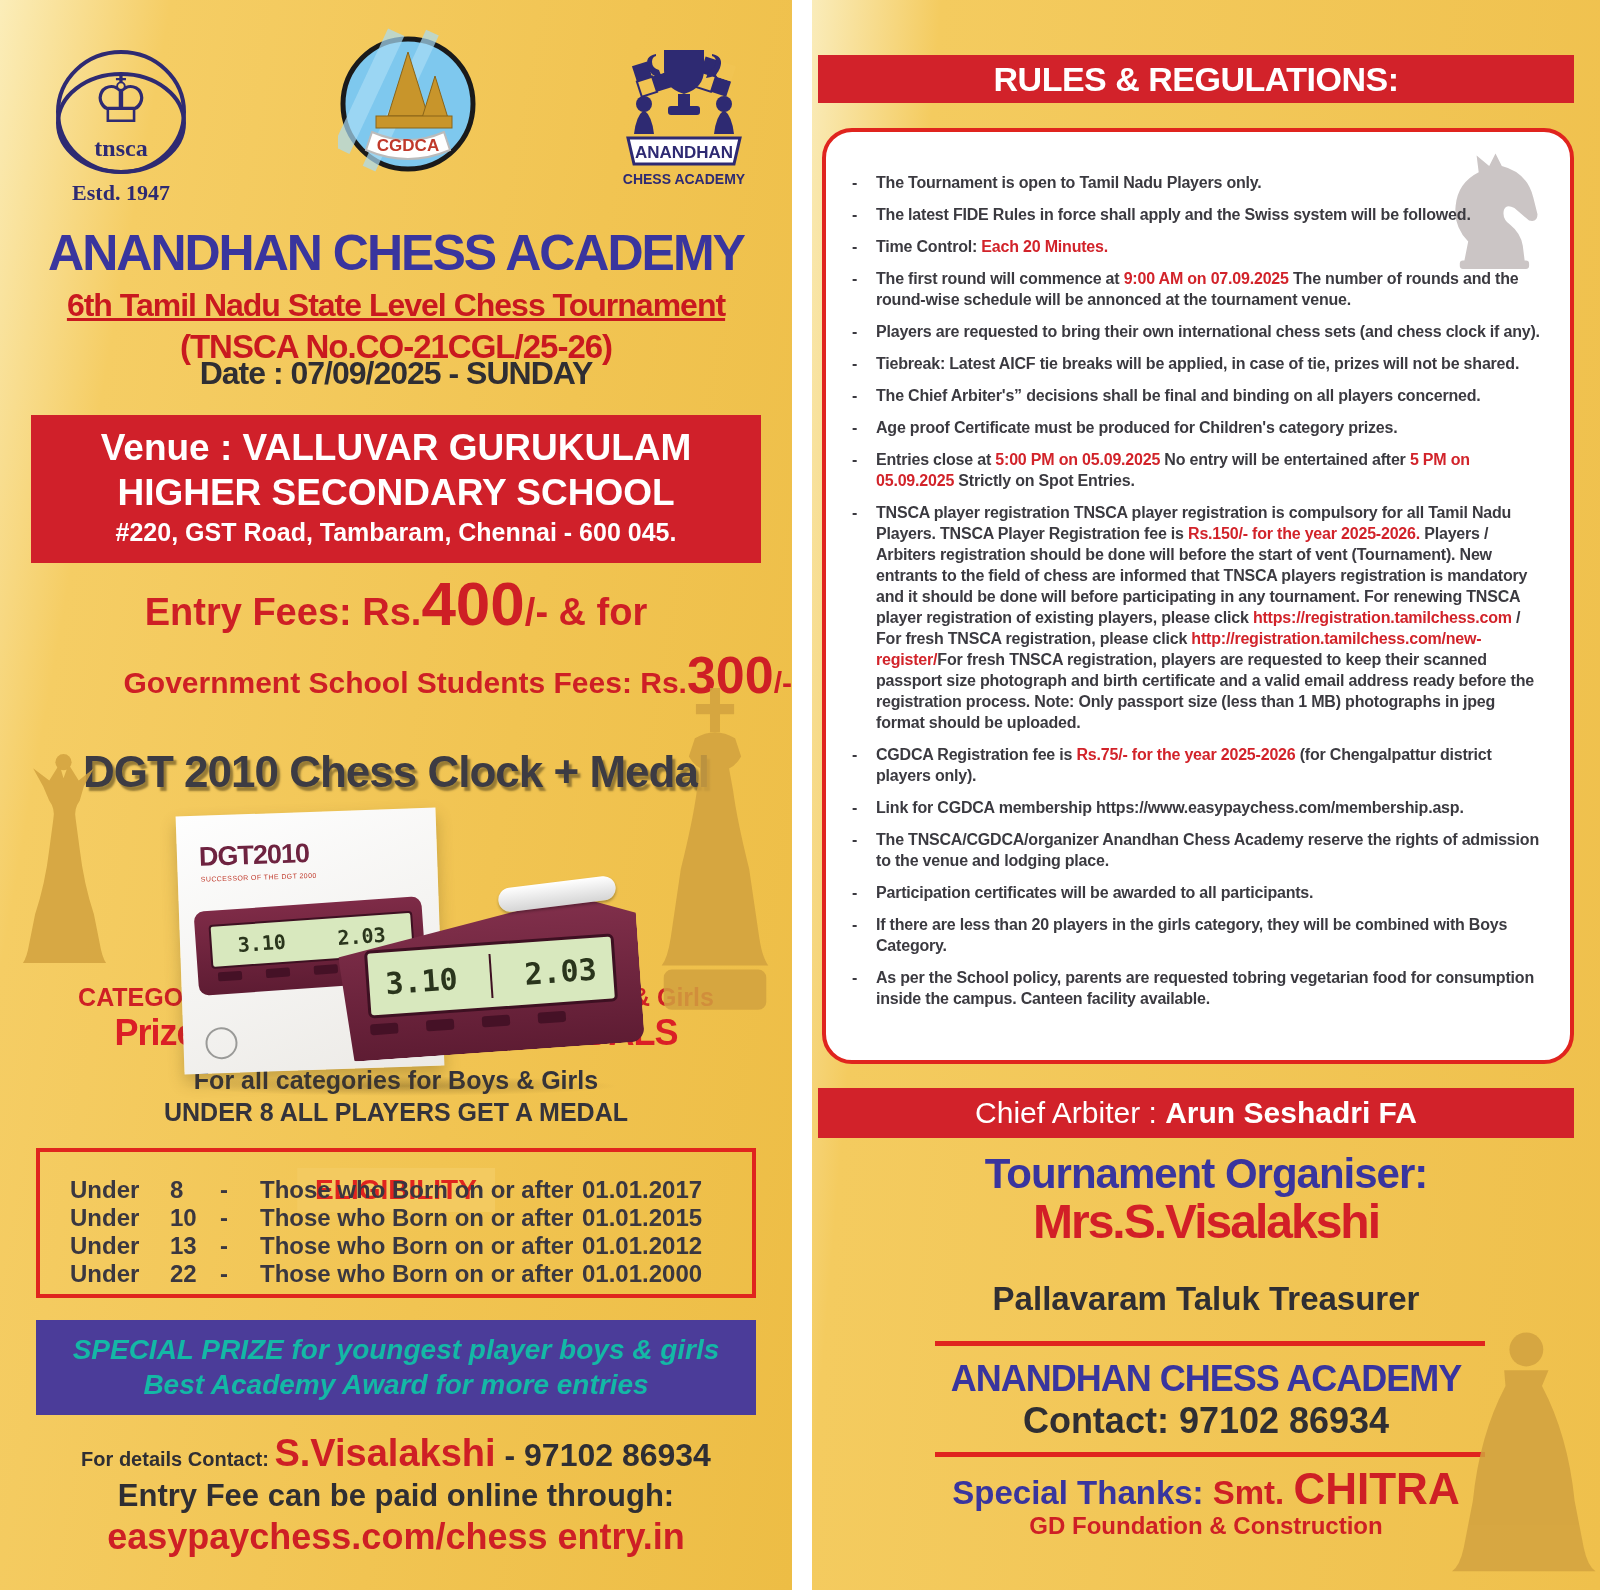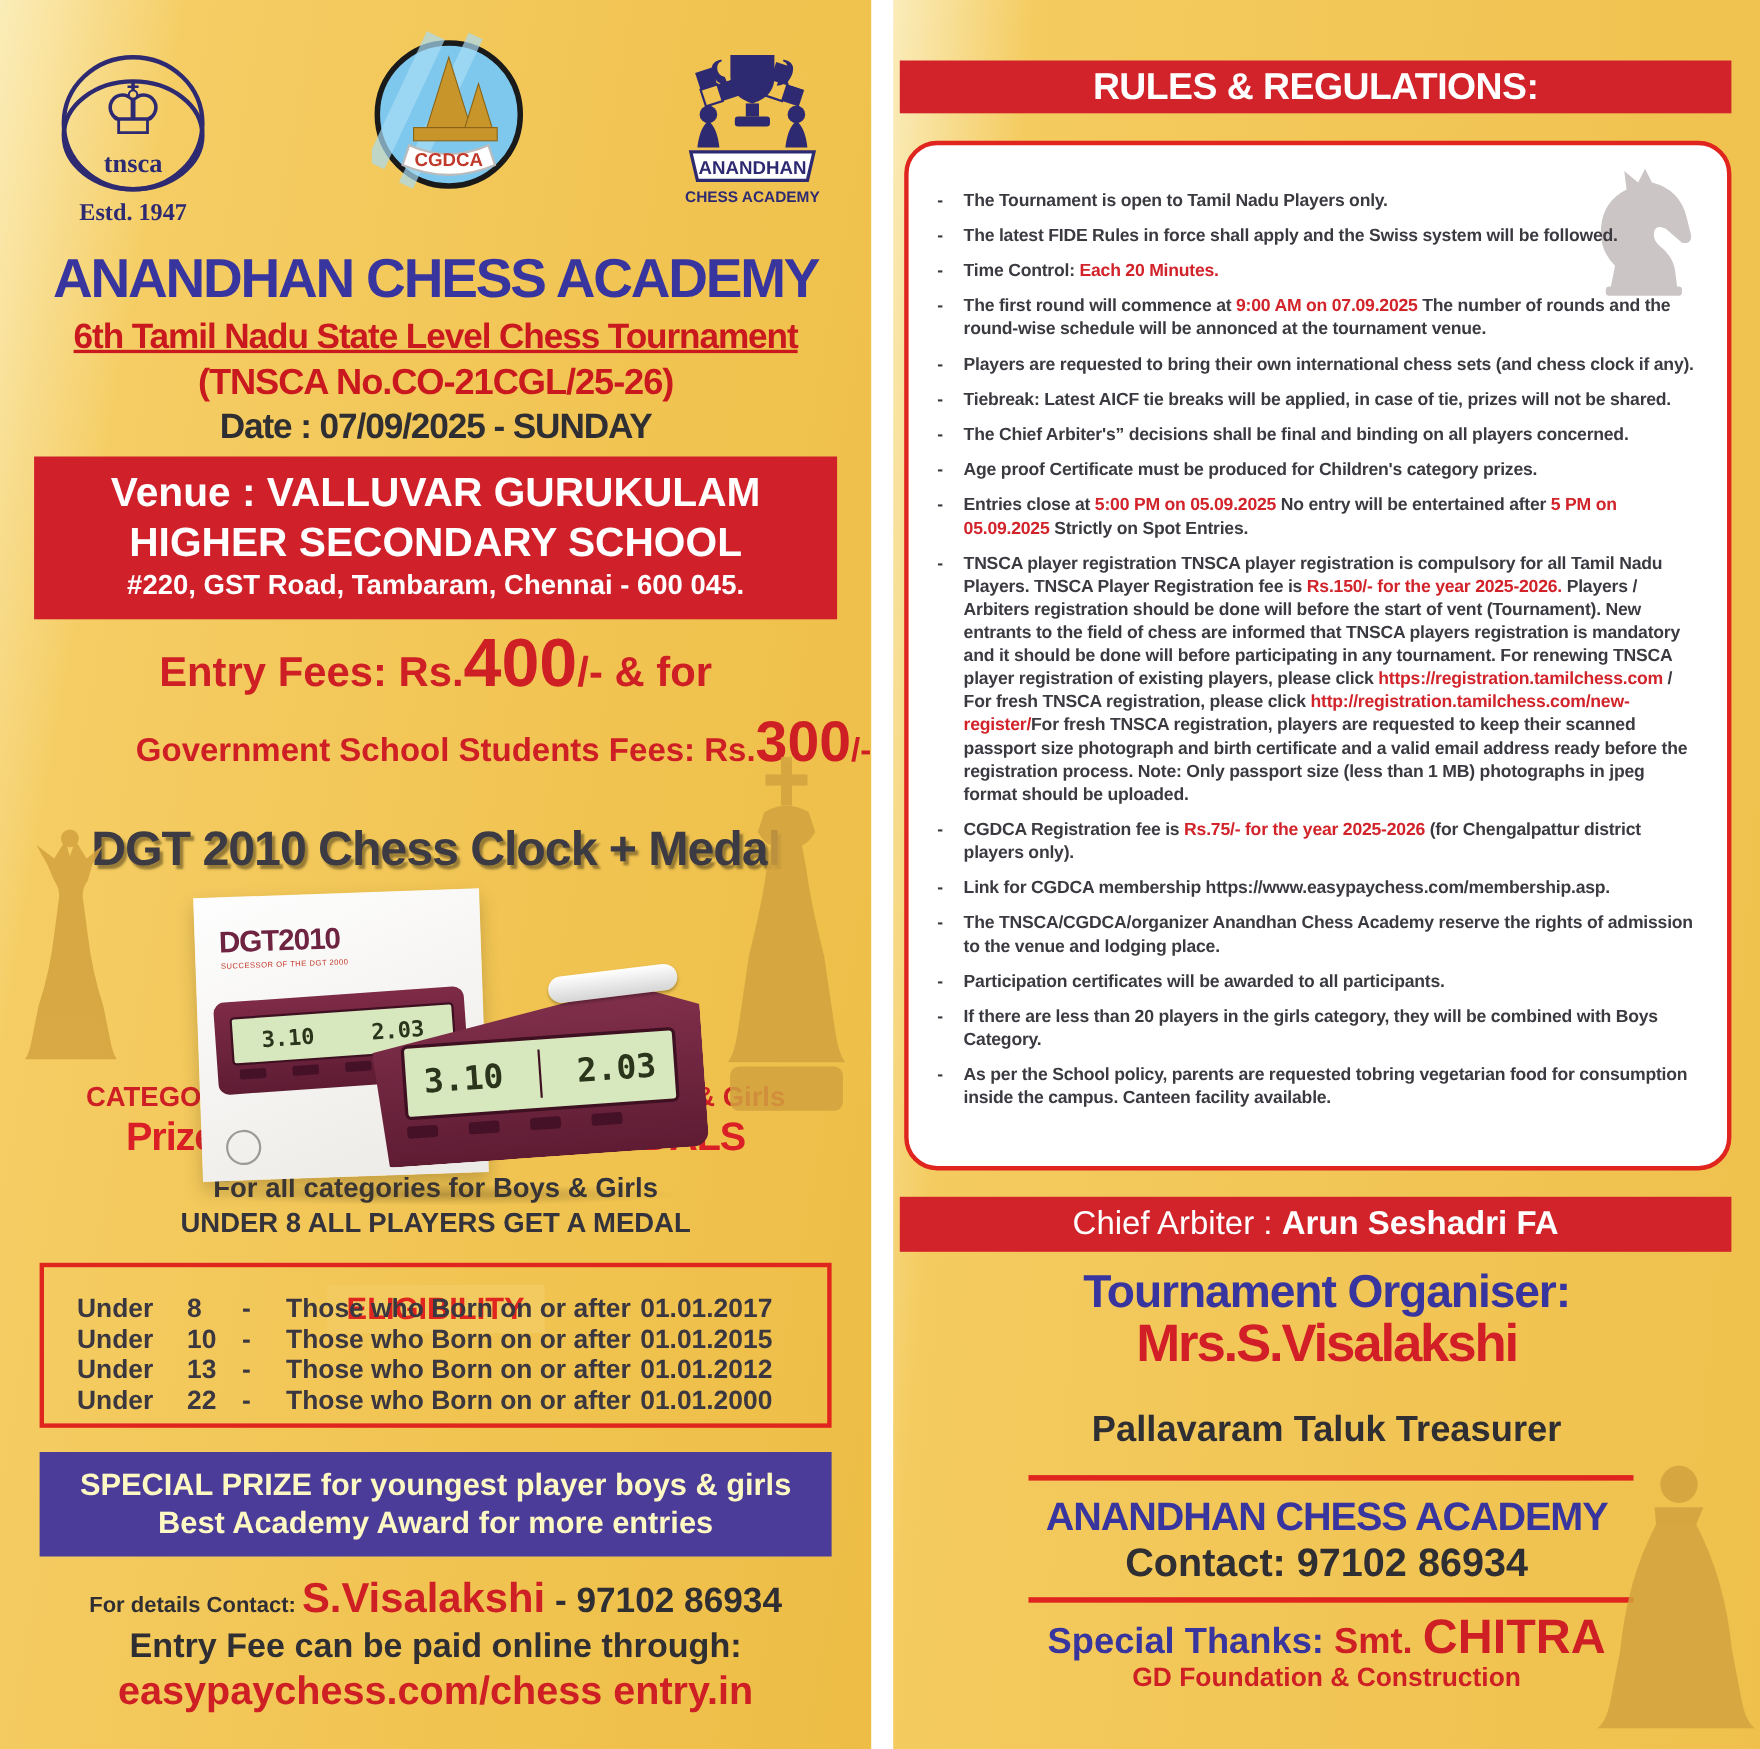--- a/index.html
+++ b/index.html
@@ -11,21 +11,21 @@
   
   #col-left{position:absolute;left:0;top:0;width:792px;height:1590px;overflow:hidden;
     background:linear-gradient(100deg,#FBEDB9 0%,#F5CD64 16%,#F1C452 60%,#EDBD45 100%);}
   #col-right{position:absolute;left:812px;top:0;width:788px;height:1590px;overflow:hidden;
     background:linear-gradient(95deg,#FAECBA 0%,#F4CB5F 14%,#EFC04C 100%);}
 
   
   .l-title{top:224px;font-size:50px;font-weight:700;color:#39359E;letter-spacing:-2px;}
   .l-sub{top:287px;font-size:32px;font-weight:700;color:#C9191F;letter-spacing:-1px;text-decoration:underline;}
   .l-no{top:328px;font-size:33px;font-weight:700;color:#C9191F;letter-spacing:-1px;}
-  .l-date{top:369px;font-size:32px;font-weight:700;color:#2F2E33;letter-spacing:-1px;}
+  .l-date{top:355px;font-size:32px;font-weight:700;color:#2F2E33;letter-spacing:-1px;}
 
   .venue{left:31px;top:415px;width:730px;height:148px;background:#D0202A;color:#fff;text-align:center;}
   .venue .v1{font-size:37px;font-weight:700;line-height:45px;}
   .venue .vwrap{padding-top:10px;}
   .venue .v3{font-size:25px;font-weight:700;margin-top:3px;}
 
   .fee-line1{top:566px;font-size:38px;font-weight:700;color:#CE1F25;line-height:76px;}
   .fee-line1 .big{font-size:62px;}
   .fee-line2{top:642px;font-size:30px;font-weight:700;color:#CE1F25;line-height:66px;text-align:right;}
   .fee-line2 .big{font-size:52px;}
@@ -41,22 +41,22 @@
   .psub2{top:1098px;font-size:25px;font-weight:700;color:#34333B;}
 
   .elig{left:36px;top:1148px;width:720px;height:150px;border:4px solid #E0241E;box-sizing:border-box;}
   .elig-head{position:absolute;left:50%;top:-24px;transform:translateX(-50%);
     font-size:28px;font-weight:700;color:#E0241E;background:#F3CA60;padding:0 18px;line-height:44px;white-space:nowrap;margin-top:40px;}
   .elig-rows{position:absolute;left:30px;right:30px;top:24px;bottom:12px;
     display:flex;flex-direction:column;justify-content:space-between;}
   .erow{display:grid;grid-template-columns:100px 50px 40px 1fr 140px;
     font-size:24px;font-weight:700;color:#3A3740;}
 
-  .purple{left:36px;top:1320px;width:720px;height:95px;background:#4B3C99;color:#fef9c3;
-    display:flex;flex-direction:column;justify-content:center;gap:3px;text-align:center;}
+  .purple{left:36px;top:1320px;width:720px;height:95px;background:#4B3C99;color:#14b8a6;
+    display:flex;flex-direction:column;justify-content:center;gap:3px;text-align:center;font-style:italic;}
   .purple div{font-size:28px;font-weight:700;}
 
   .contact{top:1428px;line-height:50px;}
   .contact .clabel{font-size:20px;font-weight:700;color:#2F2E33;}
   .contact .cname{font-size:38px;font-weight:700;color:#CE1F25;}
   .contact .cphone{font-size:32px;font-weight:700;color:#2F2E33;}
   .pay{top:1478px;font-size:31px;font-weight:700;color:#2F2E33;}
   .payurl{top:1516px;font-size:36px;font-weight:700;color:#CE1F25;}
 
   

